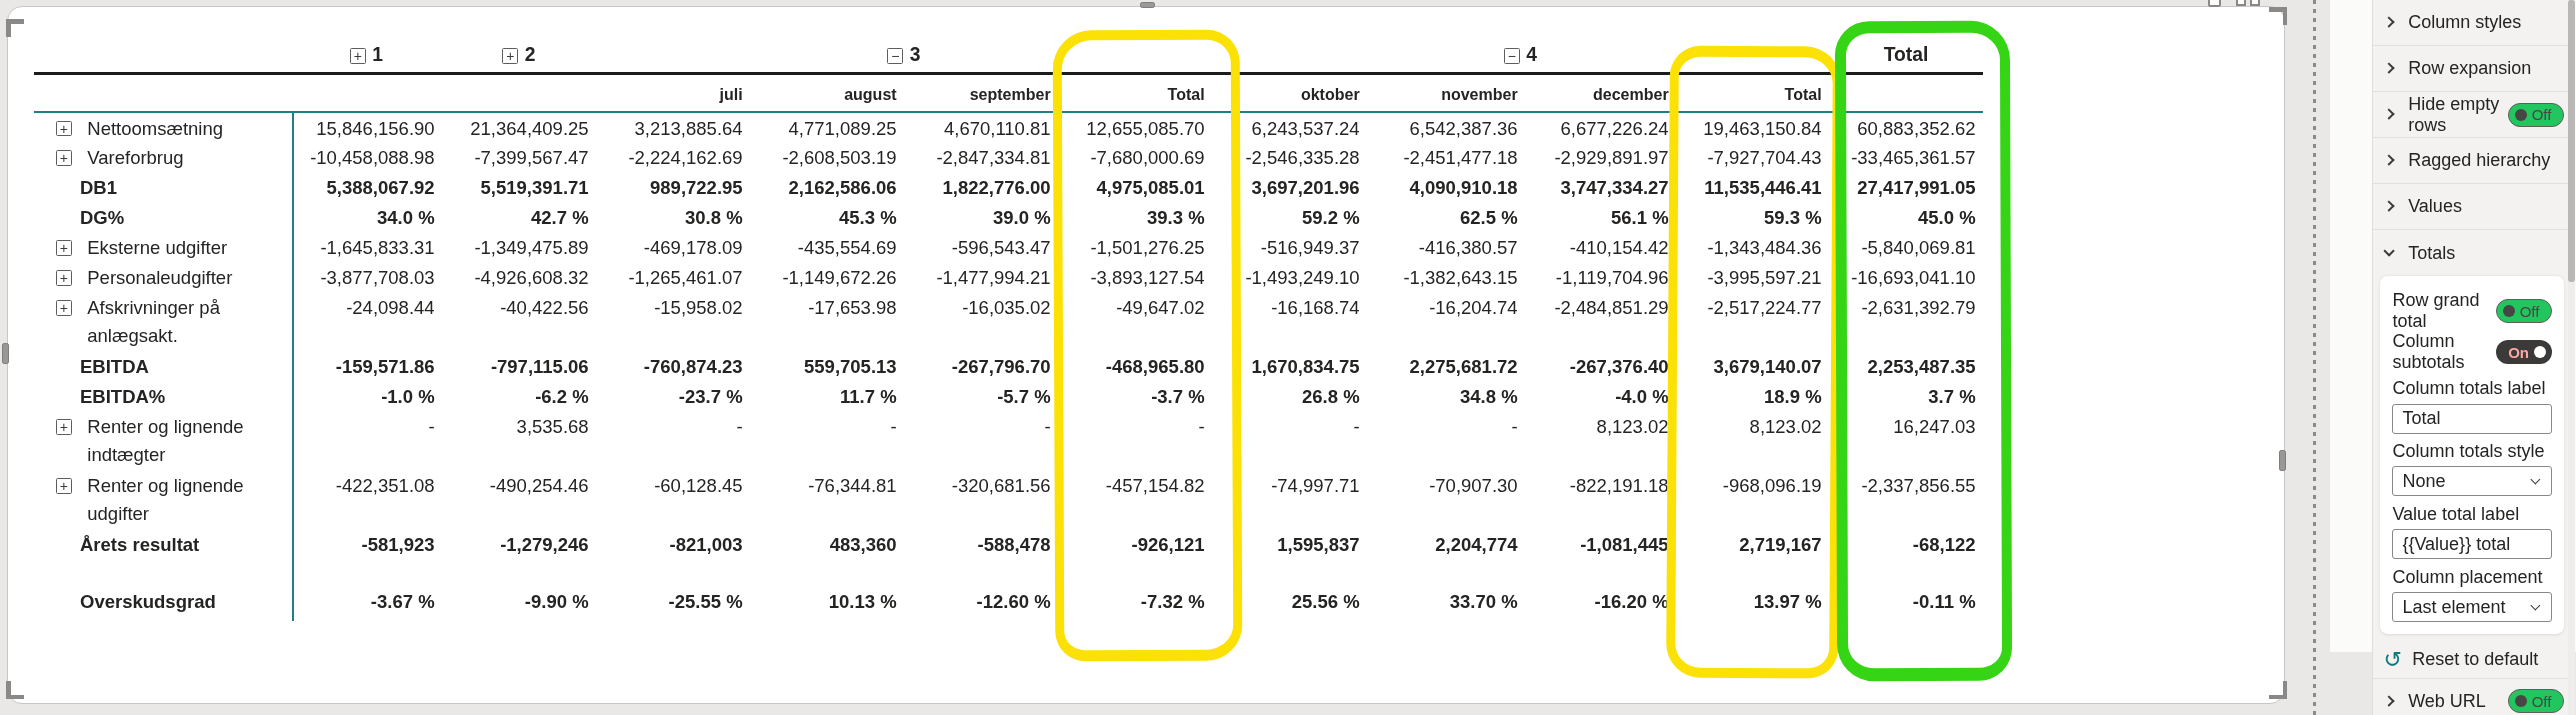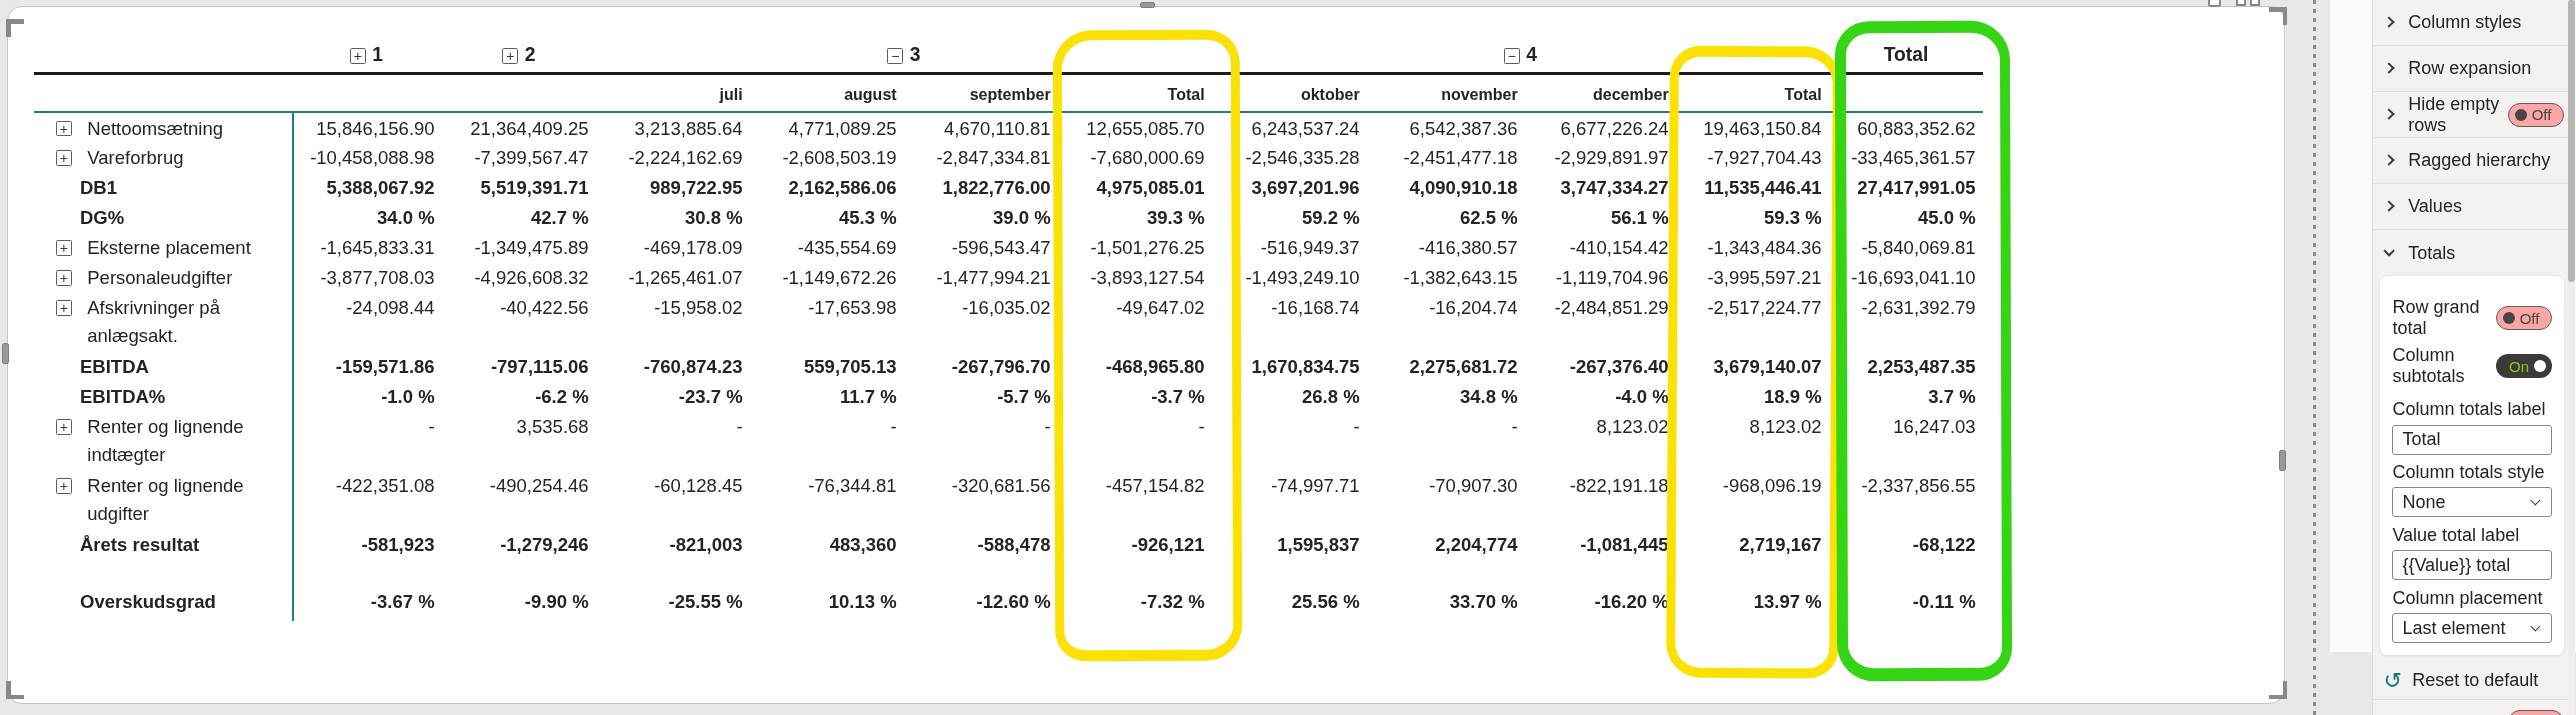--- a/index.html
+++ b/index.html
@@ -56,31 +56,31 @@
   
   .pane { position:absolute; left:2330px; top:0; width:246px; height:652px; background:#fbfbfa; z-index:4; }
   .pane-list { position:absolute; left:42px; top:0; width:196px; background:#f3f2f1; border-left:0.7px solid #e0deda; }
   .prow { display:flex; align-items:center; height:46px; border-bottom:0.7px solid #e1dfdd; padding:0 4.5px 0 12px; }
   .prow .label { margin-left:15px; font-size:18px; flex:1; }
   .chev { width:8.2px; height:8.2px; border-right:2.2px solid #3b3a39; border-bottom:2.2px solid #3b3a39;
           display:inline-block; flex:none; }
   .chev.right { transform:rotate(-45deg); }
   .chev.down  { transform:rotate(45deg); margin-top:-3px; }
   .tgl { flex:none; display:flex; align-items:center; height:24px; border-radius:12.6px; }
-  .tgl.off { width:56px; border:1.5px solid #605e5c; background:#fca5a5; }
+  .tgl.off { width:56px; border:1.5px solid #605e5c; background:#22c55e; }
   .tgl.off .dot { width:12px; height:12px; border-radius:50%; background:#484644; margin-left:6px; }
   .tgl.off .txt { font-size:15px; color:#484644; margin-left:5.2px; }
   .tgl.on { width:56px; background:#3b3a39; justify-content:flex-end; }
-  .tgl.on .txt { font-size:15px; color:#84cc16; margin-right:4.5px; font-weight:normal; }
+  .tgl.on .txt { font-size:15px; color:#fca5a5; margin-right:4.5px; font-weight:bold; }
   .tgl.on .dot { width:12px; height:12px; border-radius:50%; background:#fff; margin-right:6px; }
 
   .totals-head { border-bottom:none; }
   .group-card { background:#fff; border-radius:7.4px; margin:0 4.5px 7.4px 7.4px; padding:9px 12px 12px;
                 box-shadow:0 0.7px 3px rgba(0,0,0,.10); }
-  .gcrow { display:flex; align-items:center; height:30px; margin:18px 0; }
+  .gcrow { display:flex; align-items:center; height:30px; margin:11px 0; }
   .gcrow .label { font-size:18px; flex:1; }
   .flabel { font-size:18px; margin:7.4px 0 4.5px; }
   .fld { position:relative; height:30px; border:1.5px solid #8a8886; border-radius:3px; background:#fff;
          display:flex; align-items:center; padding:0 9px; font-size:18px; }
   .fld .chev { position:absolute; right:12px; width:6.7px; height:6.7px; border-width:0 1.9px 1.9px 0;
                border-style:solid; border-color:#3b3a39; transform:rotate(45deg); top:9px; }
   .reset-row { display:flex; align-items:center; height:36px; padding-left:10.4px; }
   .reset-row .ricon { font-size:22px; color:#0b7b80; margin-right:10.4px; line-height:1;
                       font-family:"DejaVu Sans", sans-serif; }
   .reset-row .label { font-size:18px; }
@@ -241,21 +241,21 @@
           <td>62.5 %</td>
           <td>56.1 %</td>
           <td>59.3 %</td>
           <td>45.0 %</td>
         </tr>
         <tr style="height: 30px;">
           <td class="lbl">
             <div class="lwrap">
               <span class="ebox">+</span>
               <span style="width: 9px; flex: 0 0 auto;"></span>
-              <span class="ltext">Eksterne placement</span>
+              <span class="ltext">Eksterne udgifter</span>
             </div>
           </td>
           <td>-1,645,833.31</td>
           <td>-1,349,475.89</td>
           <td>-469,178.09</td>
           <td>-435,554.69</td>
           <td>-596,543.47</td>
           <td>-1,501,276.25</td>
           <td>-516,949.37</td>
           <td>-416,380.57</td>

